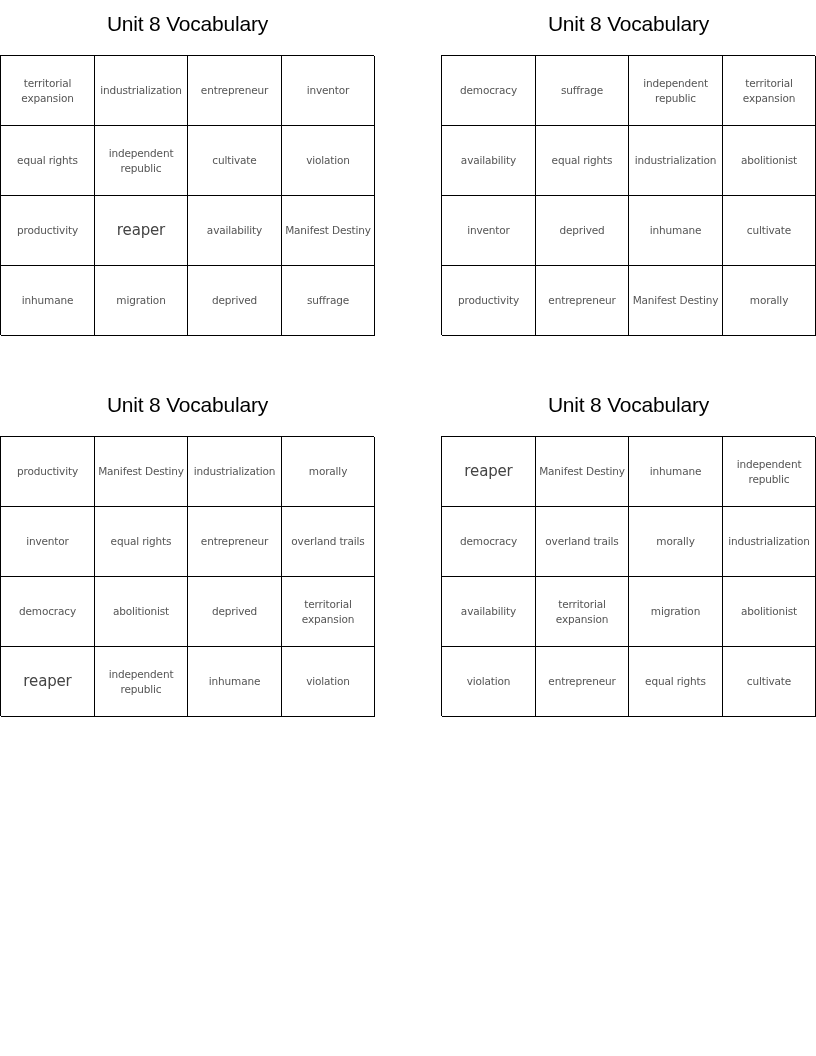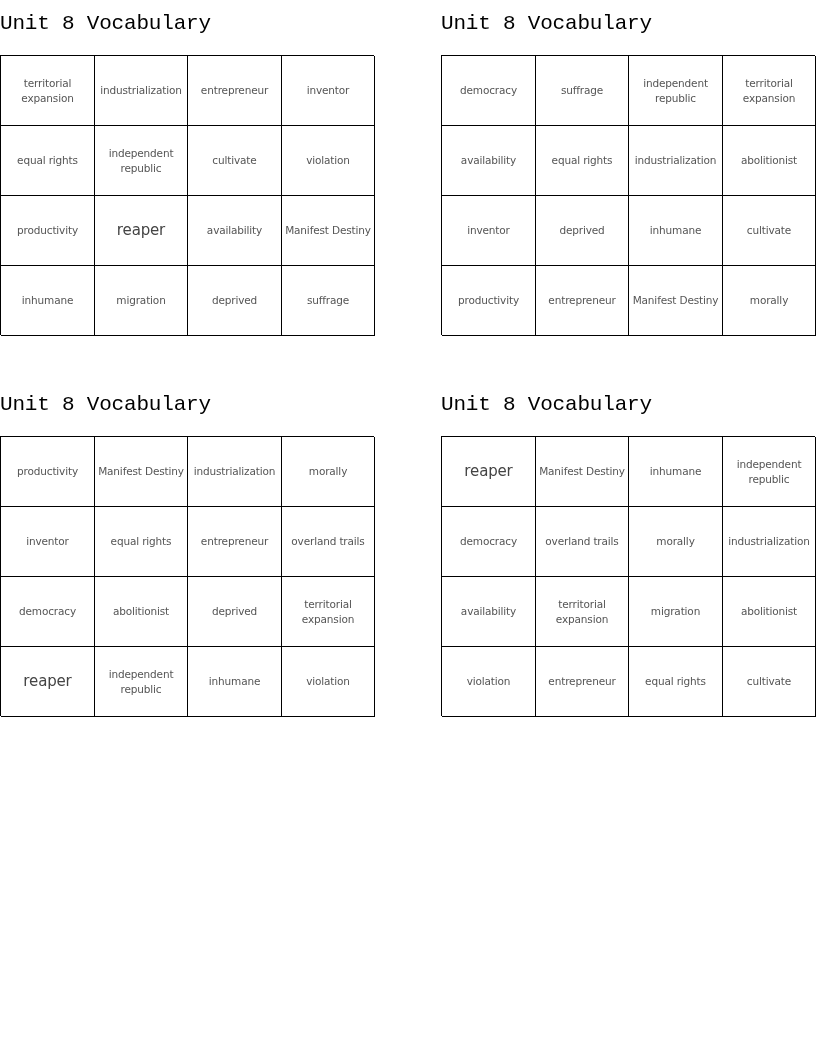--- a/index.html
+++ b/index.html
@@ -16,24 +16,25 @@
     }
     .card {
       position: absolute;
       width: 375px;
     }
     .card-title {
       position: absolute;
       left: 0;
       top: 12px;
       width: 375px;
+      text-align: center;
       font-size: 21px;
       color: #000000;
       letter-spacing: -0.2px;
-      font-family: Liberation Mono, monospace;
+      font-family: Liberation Sans, sans-serif;
     }
     .grid {
       position: absolute;
       left: 0;
       top: 55px;
       width: 374px;
       height: 280px;
       display: grid;
       grid-template-columns: 94px 93px 94px 93px;
       grid-template-rows: 70px 70px 70px 70px;

